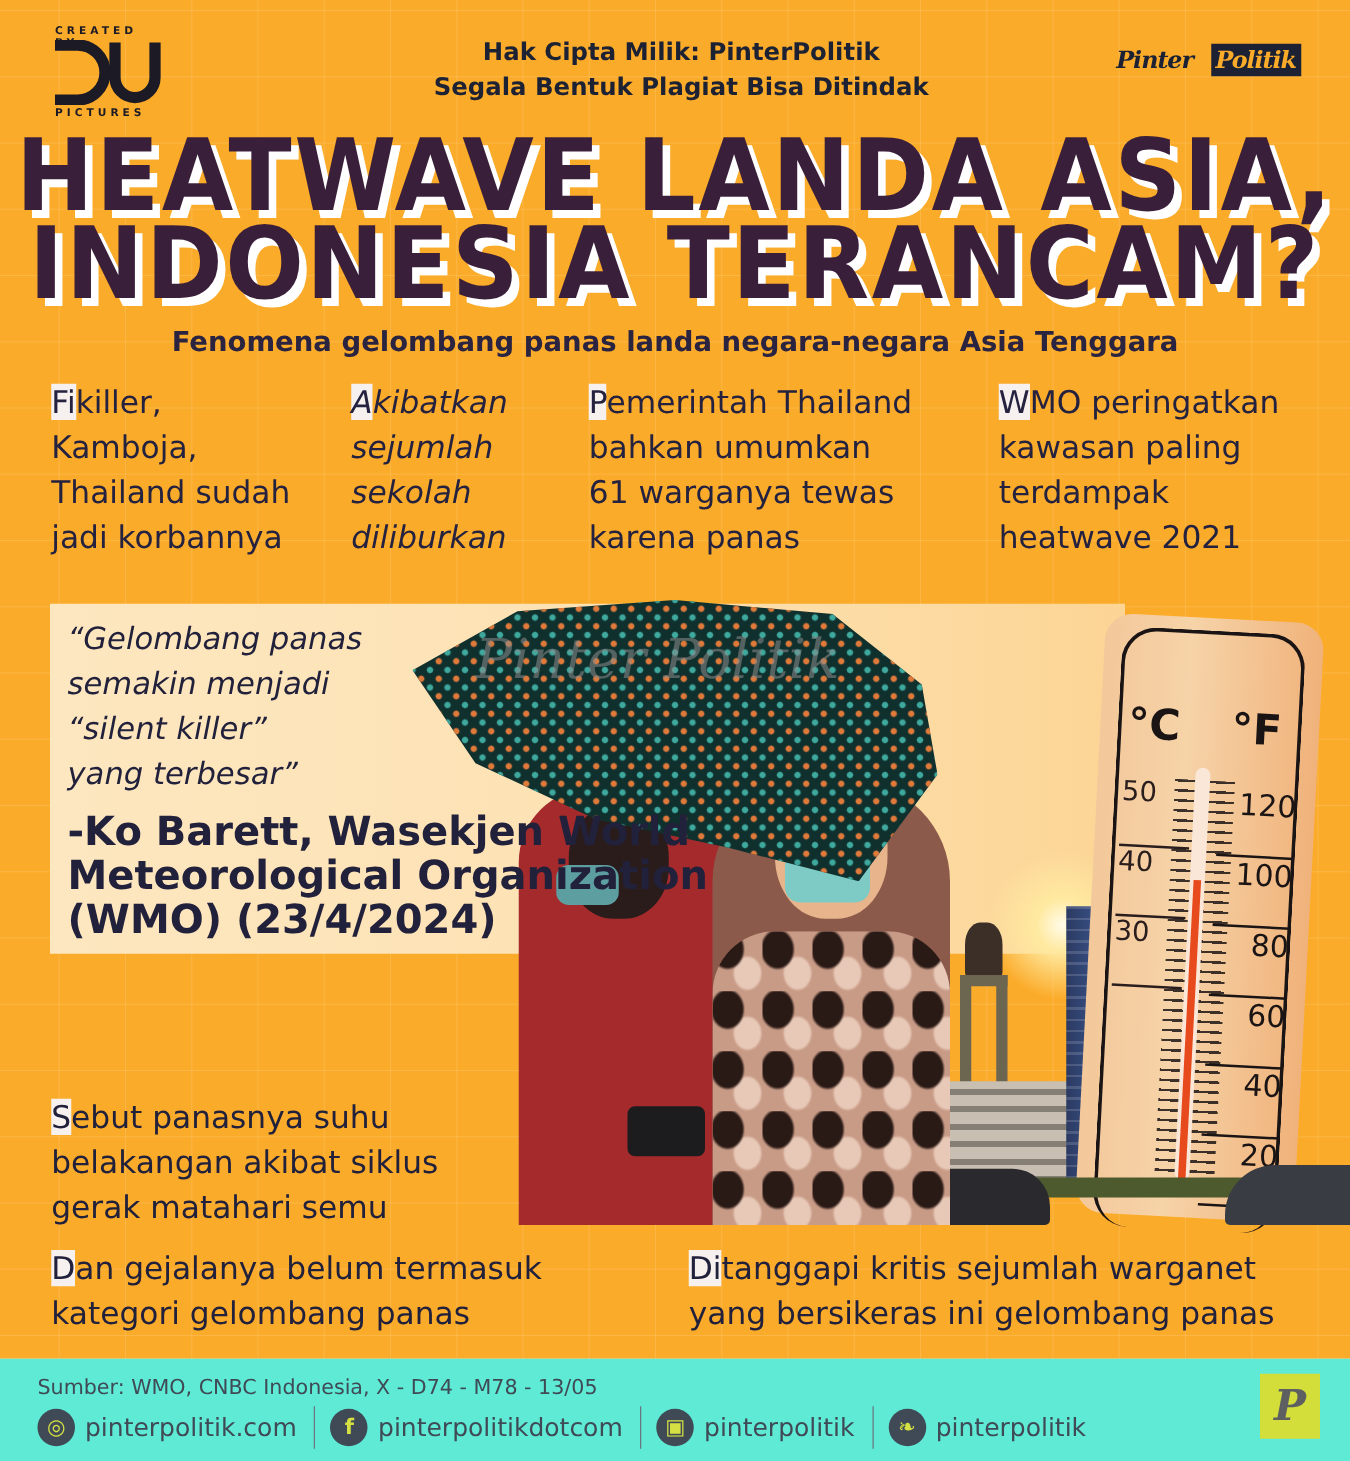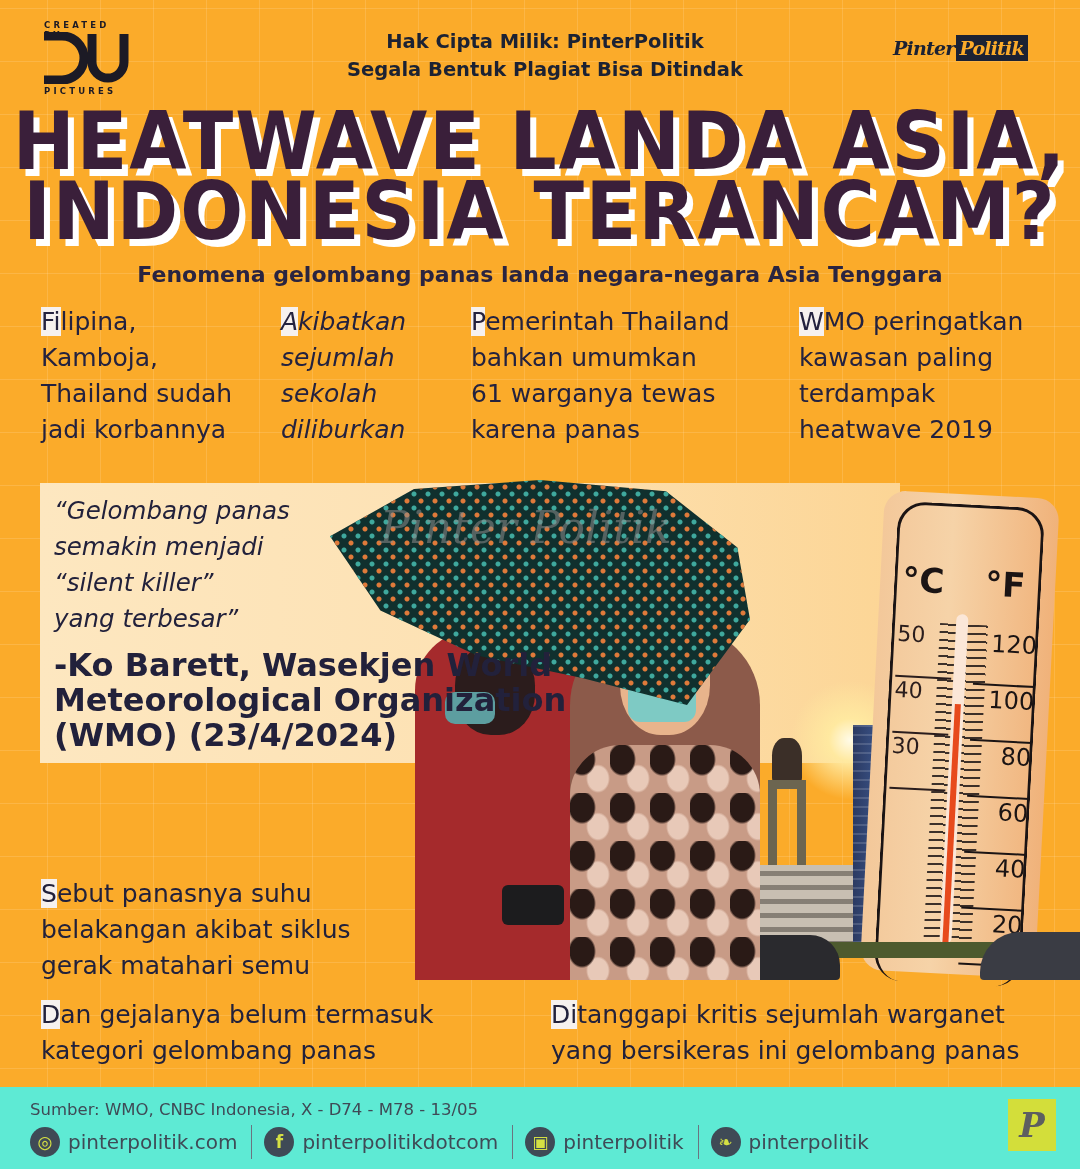--- a/index.html
+++ b/index.html
@@ -21,21 +21,21 @@
     overflow: hidden;
   }
   
   .du-logo { position: absolute; left: 42px; top: 18px; width: 90px; height: 80px; }
   .du-logo .cap { font-size: 8.5px; letter-spacing: 3.2px; font-weight: bold; color: #1c1a25; position: absolute; left: 2px; }
   .du-logo .cap.top { top: 2px; }
   .du-logo .cap.bottom { top: 68px; }
   .du-logo svg { position: absolute; left: 0; top: 14px; }
   .copyright { position: absolute; left: 320px; top: 28px; width: 450px; text-align: center; font-weight: bold; font-size: 19.5px; line-height: 28px; color: #1c2233; }
   .brand { position: absolute; left: 893px; top: 33px; height: 30px; display: flex; align-items: center; font-family: "DejaVu Serif", serif; font-style: italic; font-weight: bold; font-size: 19px; letter-spacing: -0.8px; }
-  .brand .p1 { color: #1c2233; padding-right: 2px; }
+  .brand .p1 { color: #1c2233; padding-right: 15px; }
   .brand .p2 { background: #1c2233; color: #fbab2a; padding: 2px 4px 2px 3px; }
 
   
   .title { position: absolute; left: 0; top: 106px; width: 1080px; text-align: center; }
   .title .line {
     display: block;
     font-family: "DejaVu Sans", sans-serif;
     font-weight: bold;
     font-size: 74px;
     line-height: 70px;
@@ -163,42 +163,42 @@
     <span class="p2">Politik</span>
   </div>
 
   <h1 class="title">
     <span class="line">HEATWAVE LANDA ASIA,</span>
     <span class="line">INDONESIA TERANCAM?</span>
   </h1>
   <div class="subtitle">Fenomena gelombang panas landa negara-negara Asia Tenggara</div>
 
   <div class="col col1">
-    <div><span class="hl">Fi</span><span>lipina,</span></div>
+    <div><span class="hl">Fi</span><span>killer,</span></div>
     <div>Kamboja,</div>
     <div>Thailand sudah</div>
     <div>jadi korbannya</div>
   </div>
   <div class="col col2">
     <div><span class="hl">A</span><span>kibatkan</span></div>
     <div>sejumlah</div>
     <div>sekolah</div>
     <div>diliburkan</div>
   </div>
   <div class="col col3">
     <div><span class="hl">P</span><span>emerintah Thailand</span></div>
     <div>bahkan umumkan</div>
     <div>61 warganya tewas</div>
     <div>karena panas</div>
   </div>
   <div class="col col4">
     <div><span class="hl">W</span><span>MO peringatkan</span></div>
     <div>kawasan paling</div>
     <div>terdampak</div>
-    <div>heatwave 2019</div>
+    <div>heatwave 2021</div>
   </div>
 
   <div class="quote-panel"></div>
 
   <div class="collage">
     <div class="sun"></div>
     <div class="statue"></div>
     <div class="monument"></div>
     <div class="low-building"></div>
     <div class="building"></div>

